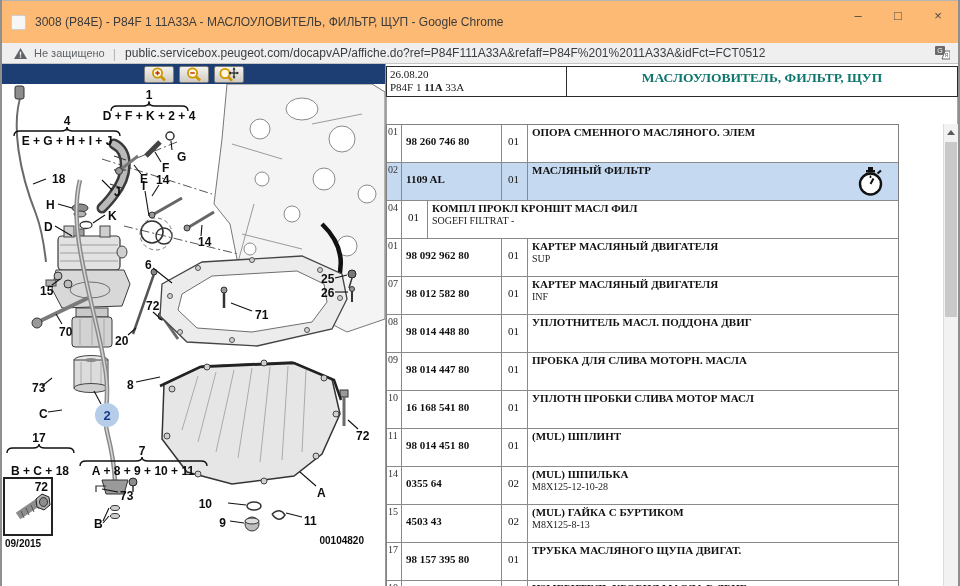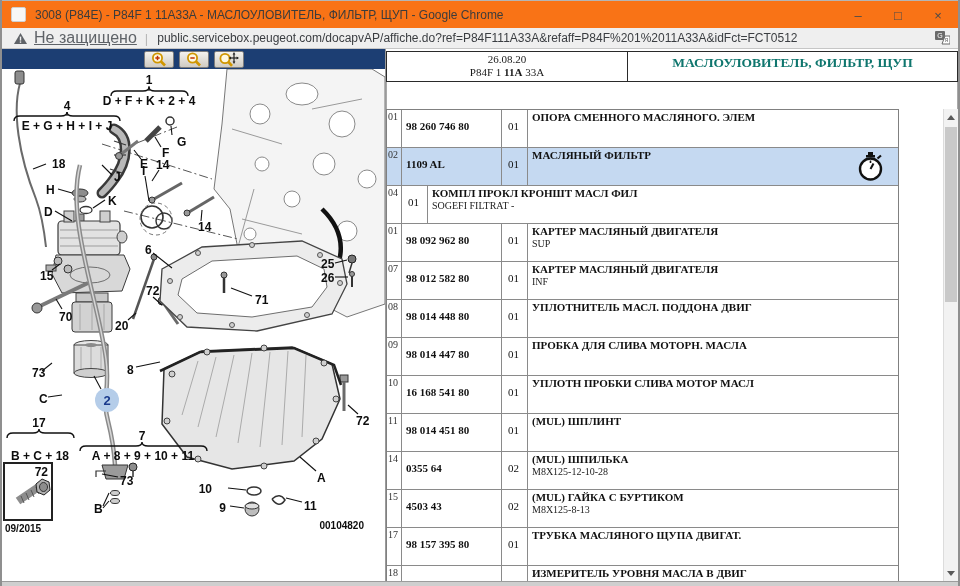--- a/index.html
+++ b/index.html
@@ -1,43 +1,43 @@
 <!DOCTYPE html>
 <html><head>
 <meta charset="utf-8">
 <style>
   html,body{margin:0;padding:0;background:#9a9a9a;}
   *{box-sizing:border-box;}
   .win{position:relative;width:960px;height:586px;font-family:"Liberation Sans",sans-serif;
        background:#fff;border-left:2px solid #8f8f8f;border-right:2px solid #8f8f8f;overflow:hidden;}
   
-  .titlebar{height:28px;background:#f97316;border-top:1px solid #b5b5b5;position:relative;display:flex;align-items:center;}
+  .titlebar{height:43px;background:#fdba74;border-top:1px solid #b5b5b5;position:relative;display:flex;align-items:center;}
   .favicon{width:15px;height:15px;background:#f7f7f7;border:1px solid #cfcfcf;border-radius:2px;margin:0 9px 0 9px;}
   .win-title{font-size:12px;color:#3c3c3c;white-space:nowrap;}
   .win-controls{position:absolute;right:0;top:0;height:28px;display:flex;}
   .wc{width:40px;height:28px;display:flex;align-items:center;justify-content:center;font-size:13px;color:#4a4a4a;cursor:default;}
   
   .addrbar{height:21px;background:#efefef;border-bottom:1px solid #c6c6c6;display:flex;align-items:center;position:relative;}
   .warn-icon{margin:0 7px 0 12px;display:flex;}
-  .sec-label{font-size:16px;color:#5f6368;margin-right:8px;text-decoration:underline;}
+  .sec-label{font-size:11px;color:#5f6368;margin-right:8px;}
   .addr-sep{color:#b7b7b7;font-size:13px;margin-right:9px;}
   .url{font-size:12px;color:#3a3d41;white-space:nowrap;overflow:hidden;flex:1;}
   .translate-icon{margin:0 8px;display:flex;}
   
   .content{display:flex;height:532px;}
   .left-pane{width:384px;background:#fff;border-right:1px solid #9a9a9a;display:flex;flex-direction:column;}
   .diag-toolbar{height:20px;background:#1c3e73;display:flex;align-items:center;padding-left:142px;gap:5px;flex:0 0 auto;}
   .tb-btn{width:30px;height:17px;background:linear-gradient(#f4f2ee,#cfcbc3);border:1px solid #7d7d7d;
           border-radius:2px;display:flex;align-items:center;justify-content:center;padding:0;cursor:pointer;}
   .diag-area{flex:1;position:relative;overflow:hidden;}
   .diag-area svg{display:block;}
   
   .right-pane{flex:1;background:#fff;padding-top:2px;display:flex;flex-direction:column;font-family:"Liberation Serif",serif;}
   .doc-header{height:31px;border:1px solid #2a2a2a;display:flex;flex:0 0 auto;}
-  .dh-left{width:241px;border-right:1px solid #2a2a2a;padding:1px 3px;font-size:11px;line-height:13px;color:#1a1a1a;text-align:center;}
+  .dh-left{width:180px;border-right:1px solid #2a2a2a;padding:1px 3px;font-size:11px;line-height:13px;color:#1a1a1a;}
   .dh-title{flex:1;display:flex;align-items:flex-start;justify-content:center;font-weight:bold;font-size:13.5px;padding-top:3px;color:#0f766e;}
   .doc-gap{height:27px;border-left:1px solid #a9a9a9;border-right:1px solid #a9a9a9;flex:0 0 auto;}
   .tbl-zone{flex:1;display:flex;overflow:hidden;gap:44px;}
   .tbl-wrap{flex:1;border:1px solid #808080;border-bottom:none;overflow:hidden;}
   .t-row{height:38px;border-bottom:1px solid #8a8a8a;display:flex;position:relative;background:#fff;}
   .t-row.hl{background:#c5d9f1;}
   .c-num{width:14px;font-size:10px;color:#333;padding:1px 0 0 1px;}
   .c-part{width:100px;border-left:1px solid #8a8a8a;font-size:11px;font-weight:bold;color:#111;padding:10px 0 0 4px;}
   .c-qty{width:26px;border-left:1px solid #8a8a8a;font-size:11px;color:#111;padding:10px 0 0 6px;}
   .c-desc{flex:1;border-left:1px solid #8a8a8a;padding:1px 0 0 4px;position:relative;}

